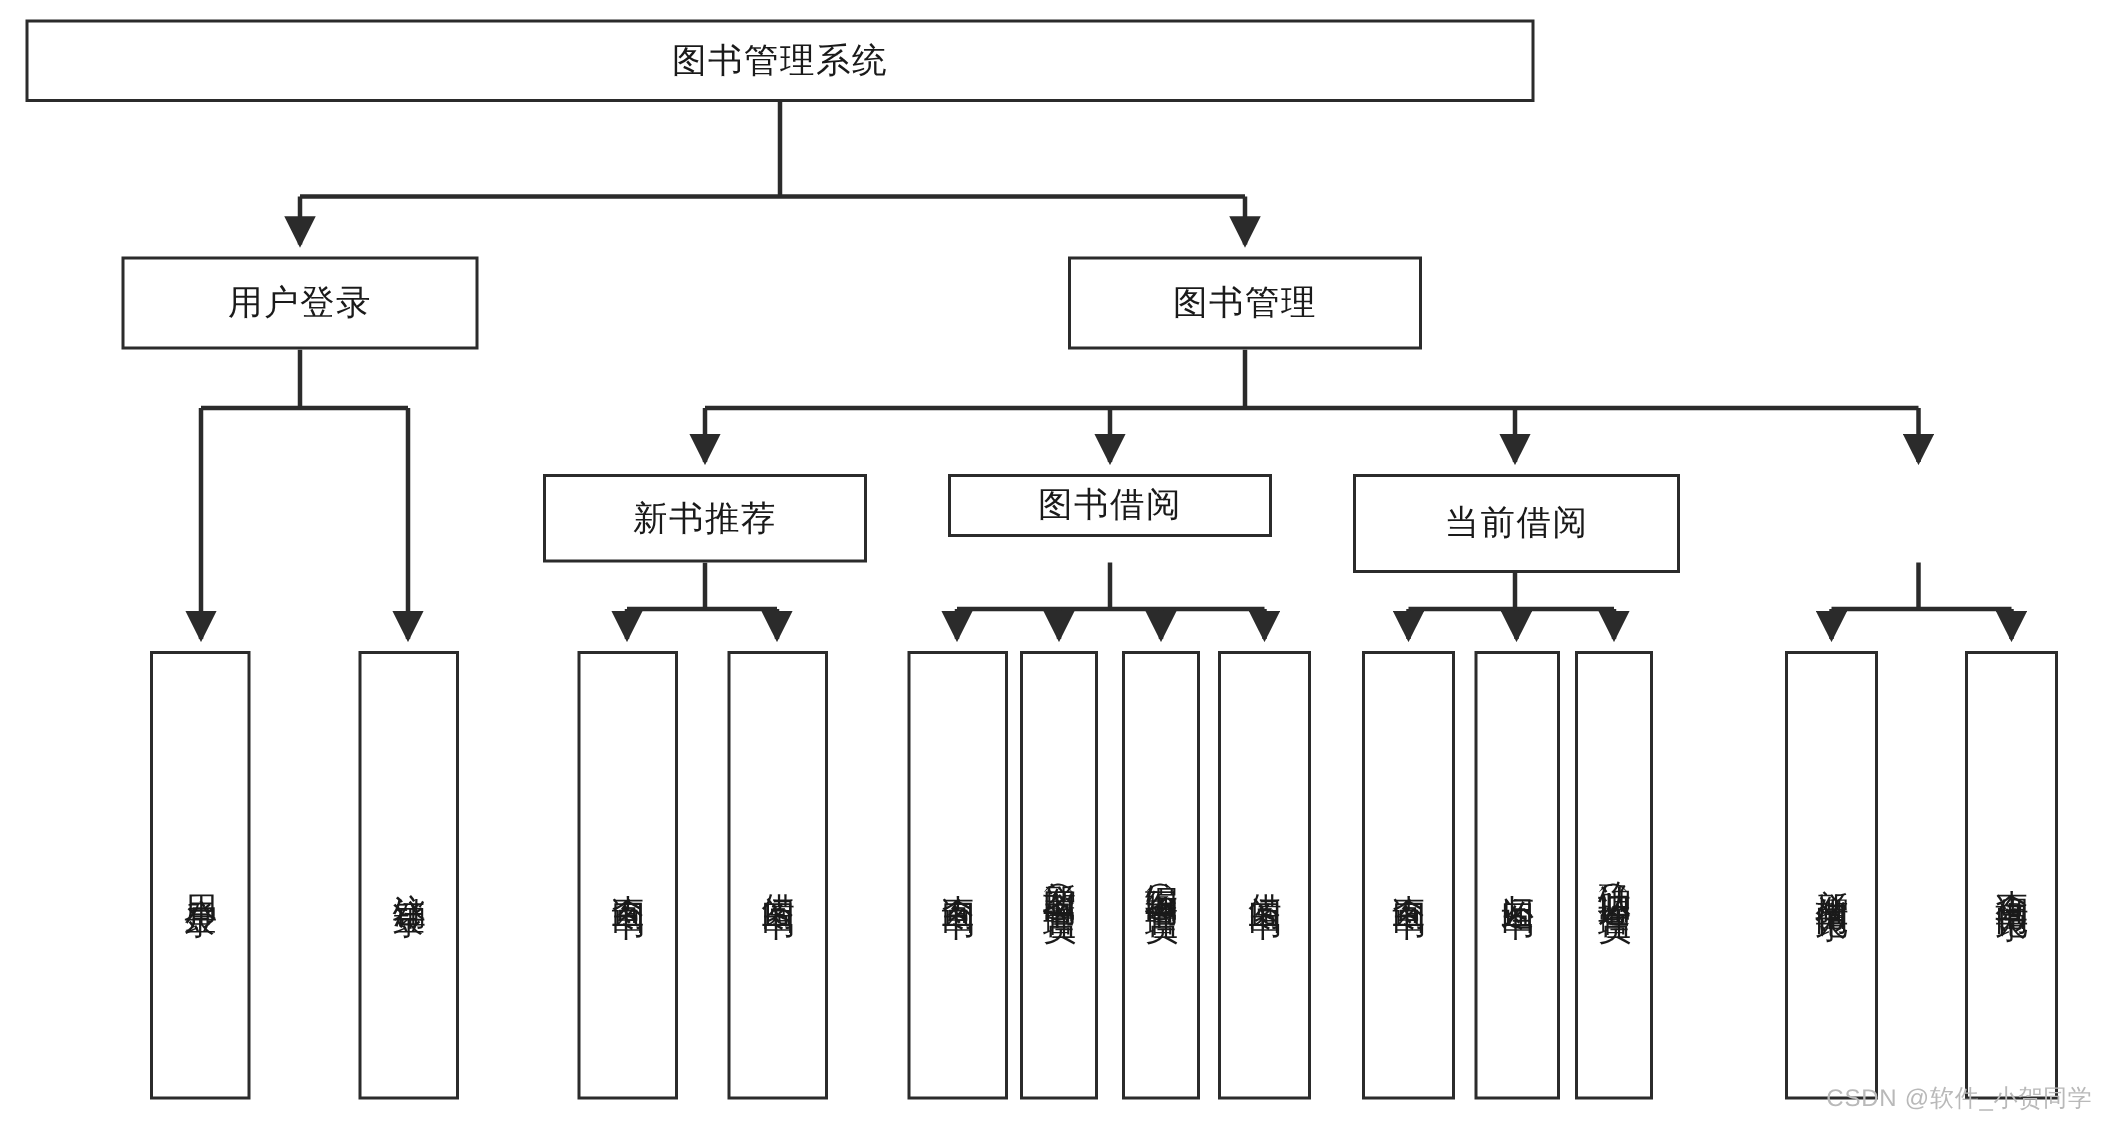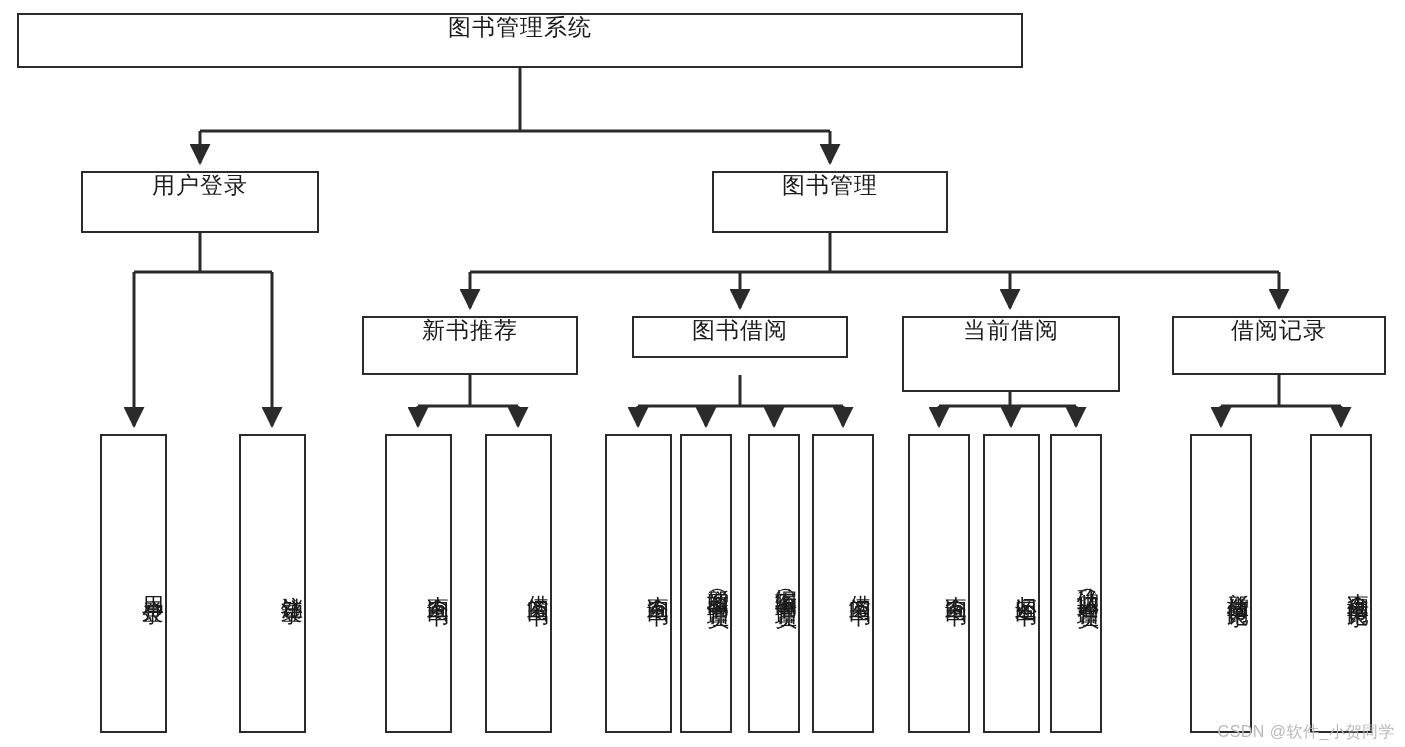--- a/index.html
+++ b/index.html
@@ -24,21 +24,21 @@
     width: 1405px;
     height: 747px;
     pointer-events: none;
   }
   .node {
     position: absolute;
     box-sizing: border-box;
     border: 2px solid #2b2b2b;
     background: #ffffff;
     display: flex;
-    align-items: flex-start;
+    align-items: center;
     justify-content: center;
     color: #1a1a1a;
     line-height: 1.12;
     text-align: center;
   }
   .node.horiz {
     font-size: 23px;
     letter-spacing: 1px;
   }
   .node.vert {
@@ -132,25 +132,22 @@
   <div class="node horiz" id="n-l2-1" style="left: 712px; top: 171px; width: 236px; height: 62px;">
     <span class="lbl">图书管理</span>
   </div>
 
   <div class="node horiz" id="n-l3-0" style="left: 362px; top: 316px; width: 216px; height: 59px;">
     <span class="lbl">新书推荐</span>
   </div>
   <div class="node horiz" id="n-l3-1" style="left: 632px; top: 316px; width: 216px; height: 42px;">
     <span class="lbl">图书借阅</span>
   </div>
-  <div class="node horiz" id="n-l3-2" style="left: 902px; top: 316px; width: 218px; height: 76px;">
+  <div class="node horiz" id="n-l3-2" style="left: 902px; top: 316px; width: 218px; height: 66px;">
     <span class="lbl">当前借阅</span>
-  </div>
-  <div class="node horiz" id="n-l3-3" style="left: 1172px; top: 316px; width: 214px; height: 59px;">
-    <span class="lbl">借阅记录</span>
   </div>
 
   <div class="node vert" id="n-lf-0" style="left: 100px; top: 434px; width: 67px; height: 299px;">
     <span class="lbl">用户登录</span>
   </div>
   <div class="node vert" id="n-lf-1" style="left: 239px; top: 434px; width: 67px; height: 299px;">
     <span class="lbl">注销登录</span>
   </div>
   <div class="node vert" id="n-lf-2" style="left: 385px; top: 434px; width: 67px; height: 299px;">
     <span class="lbl">查询图书</span>

